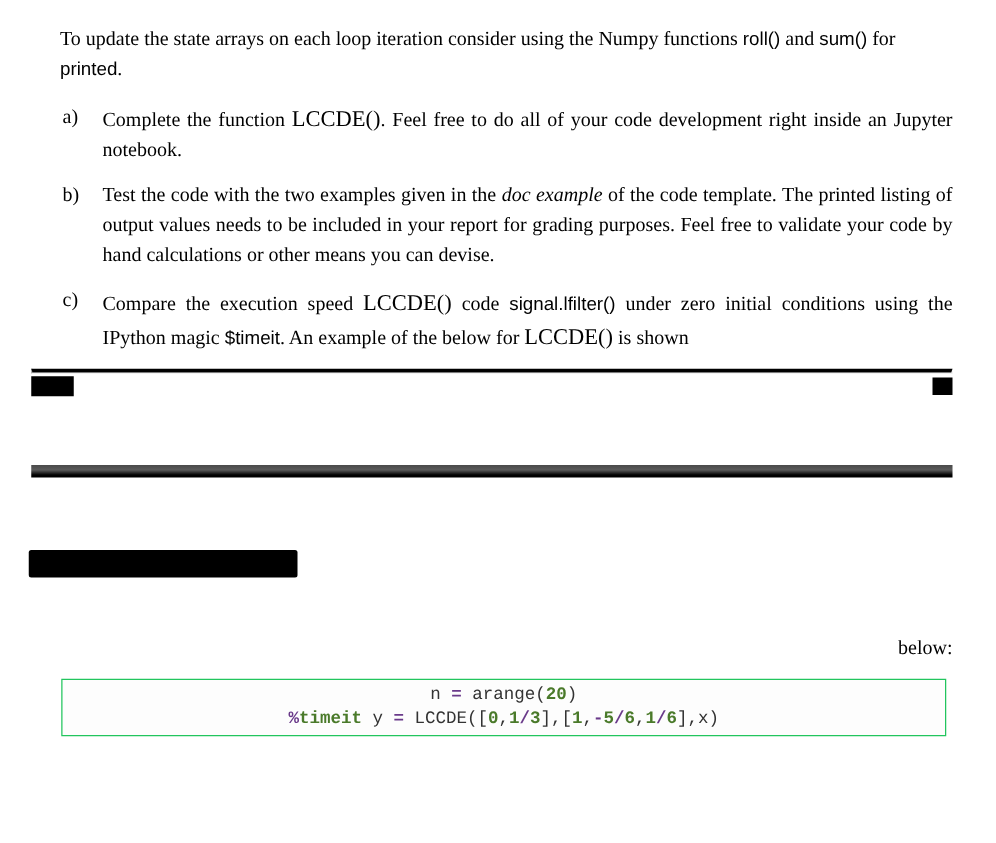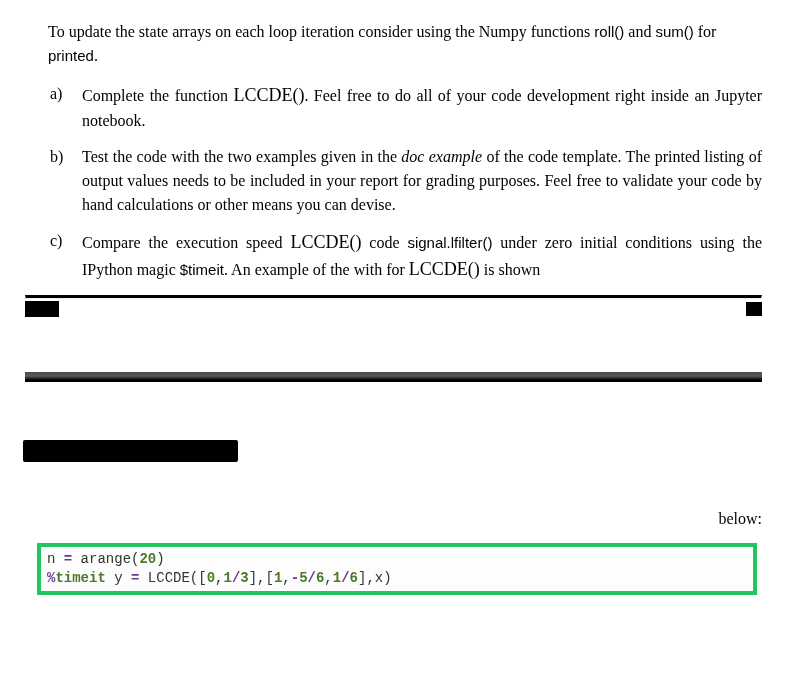--- a/index.html
+++ b/index.html
@@ -88,29 +88,30 @@
       border-radius: 2px;
       position: relative;
     }
     .below-label {
       margin-top: 45px;
       margin-left: 48px;
       margin-bottom: 12px;
       text-align: right;
     }
     .code-block {
-      margin-left: 12px;
+      margin-left: 24px;
       margin-right: 5px;
-      border: 4px solid #22c55e;
+      border: 1px solid #22c55e;
       background: #fdfdfd;
       padding: 3px 6px;
       font-family: 'Courier New', Courier, monospace;
       font-size: 14px;
       line-height: 1.35;
       color: #333;
+      text-align: center;
     }
     .code-green { color: #4a7a2a; font-weight: bold; }
     .code-purple { color: #6a3a8a; font-weight: bold; }
     .code-op { color: #555; }
   </style>
 </head>
 <body>
 
 <div class="intro-para">
   <span>To update the state arrays on each loop iteration consider using the Numpy functions </span><span class="mono">roll()</span><span> and </span><span class="mono">sum()</span><span> for </span><span class="mono">printed</span><span>.</span>
@@ -126,21 +127,21 @@
 <div class="list-item">
   <div class="list-marker">b)</div>
   <div class="list-content">
     <span>Test the code with the two examples given in the </span><span class="italic">doc example</span><span> of the code template. The printed listing of output values needs to be included in your report for grading purposes. Feel free to validate your code by hand calculations or other means you can devise.</span>
   </div>
 </div>
 
 <div class="list-item">
   <div class="list-marker">c)</div>
   <div class="list-content">
-    <span>Compare the execution speed </span><span class="small-caps-mono">LCCDE()</span><span> code </span><span class="mono">signal.lfilter()</span><span> under zero initial conditions using the IPython magic </span><span class="mono">$timeit</span><span>. An example of the with for </span><span class="small-caps-mono">LCCDE()</span><span> is shown</span>
+    <span>Compare the execution speed </span><span class="small-caps-mono">LCCDE()</span><span> code </span><span class="mono">signal.lfilter()</span><span> under zero initial conditions using the IPython magic </span><span class="mono">$timeit</span><span>. An example of the below for </span><span class="small-caps-mono">LCCDE()</span><span> is shown</span>
   </div>
 </div>
 
 <div class="divider-section">
   <hr class="thick-line">
   <div class="redaction-row">
     <span class="redaction redaction-left"></span>
     <span class="redaction redaction-right"></span>
   </div>
 </div>

